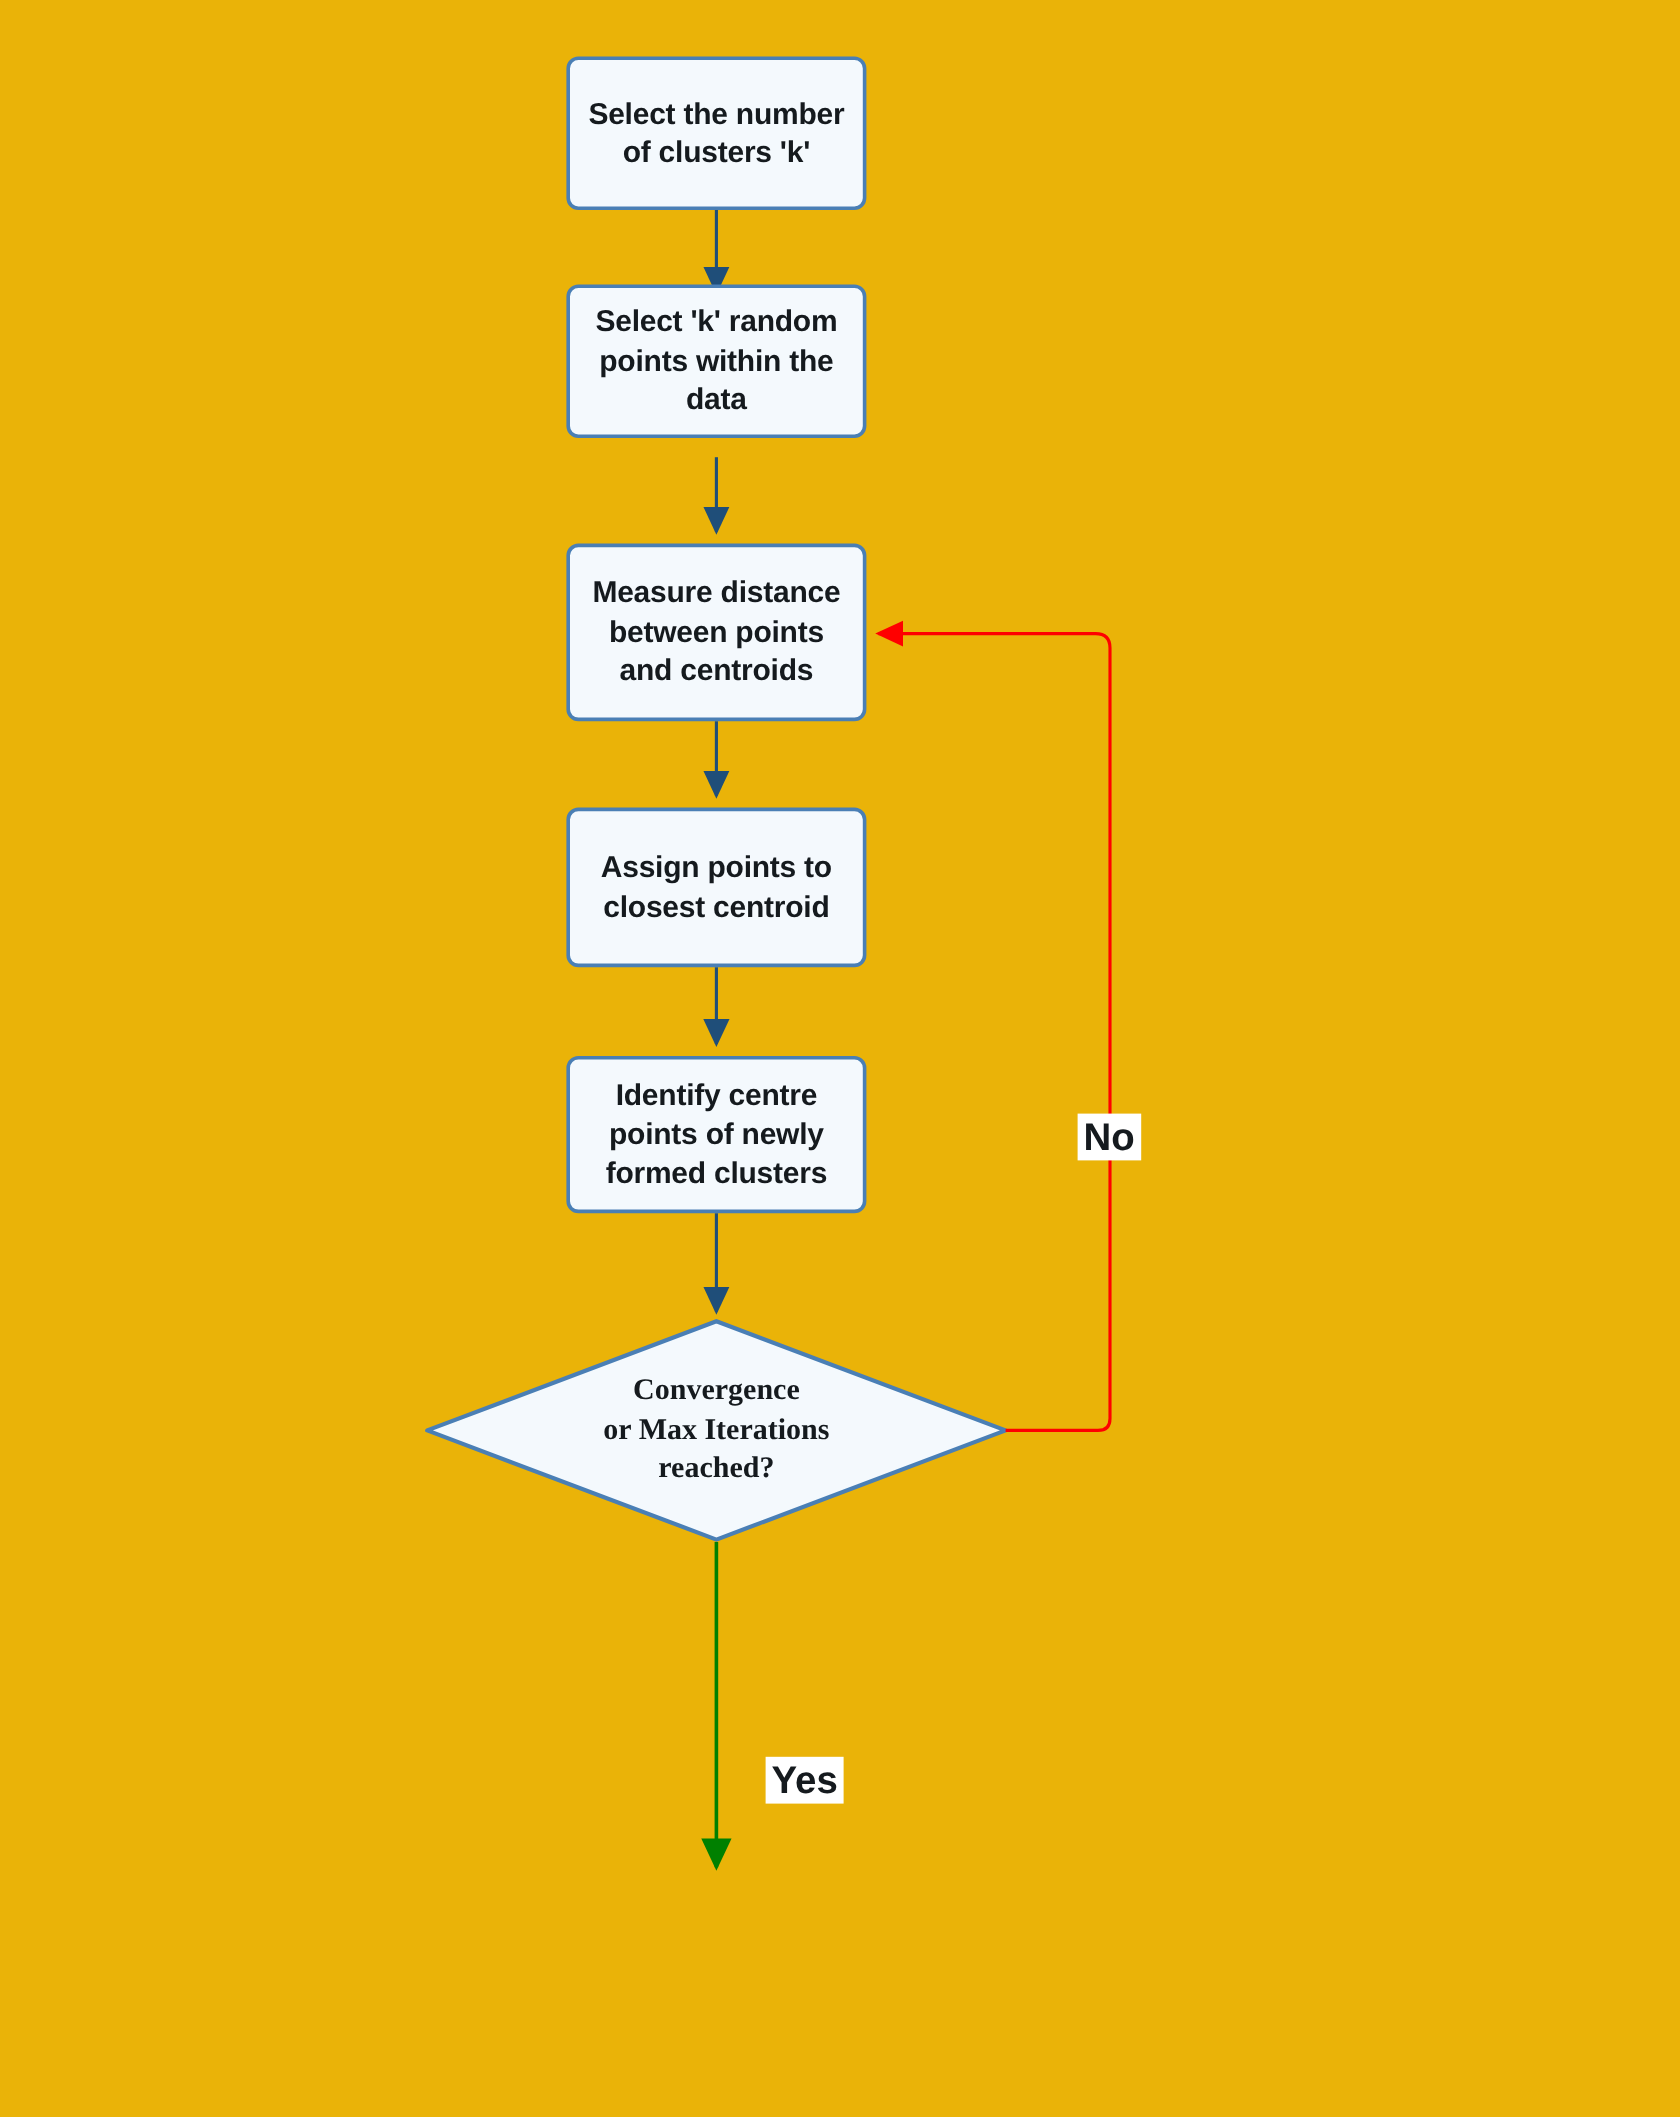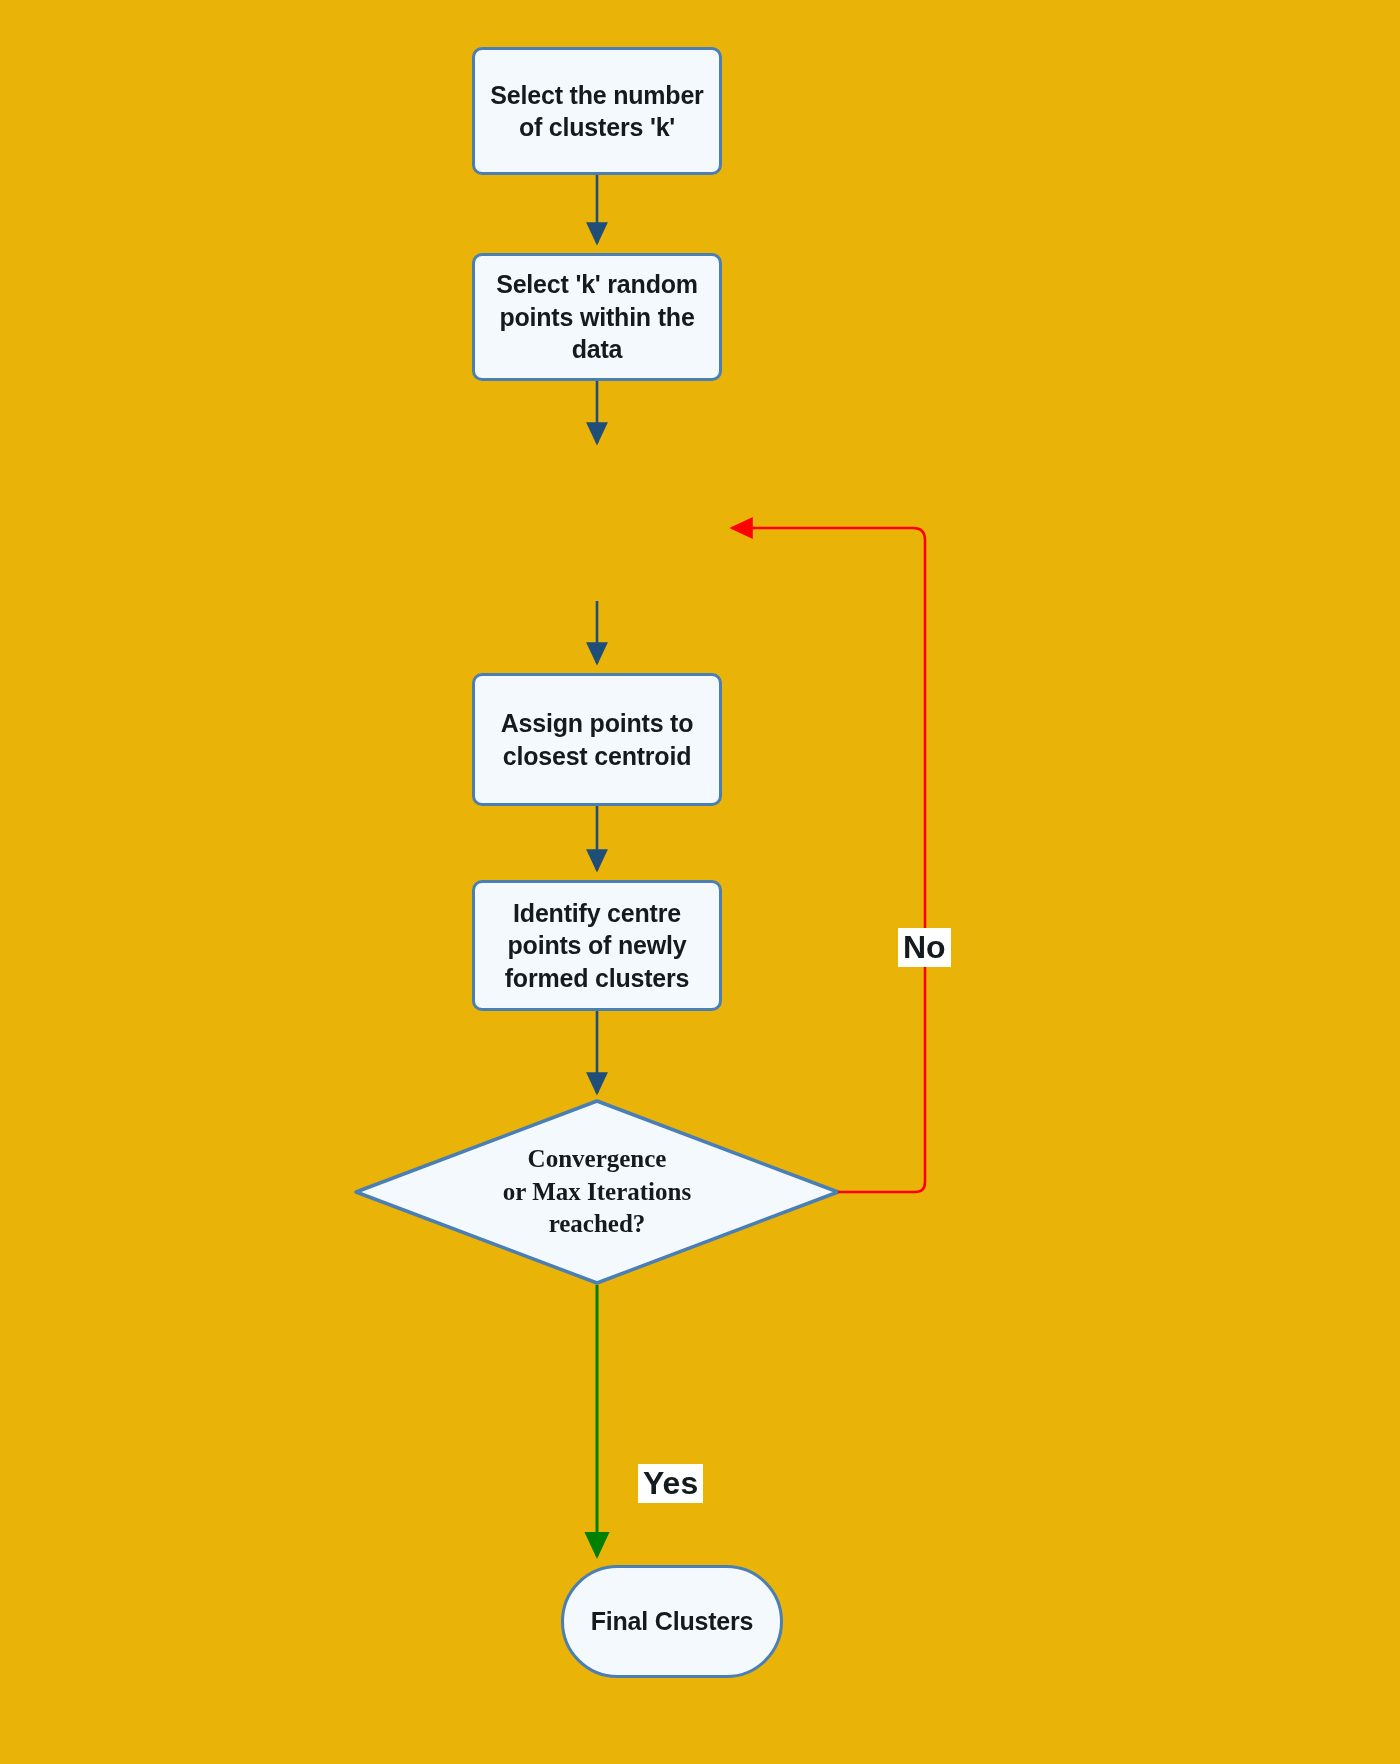--- a/index.html
+++ b/index.html
@@ -113,47 +113,49 @@
     <path d="M838,1192 L915,1192 Q925,1192 925,1182 L925,540 Q925,528 913,528 L732,528" fill="none" stroke="#ff0000" stroke-width="2.6" marker-end="url(#arrowRed)"></path>
 
     <line x1="597" y1="1285" x2="597" y2="1556" stroke="#008000" stroke-width="3" marker-end="url(#arrowGreen)"></line>
   </svg>
 
   <div class="node process" style="left:472px; top:47px; width:250px; height:128px;">
     <span class="node-label">Select the number
 of clusters 'k'</span>
   </div>
 
-  <div class="node process" style="left:472px; top:253px; width:250px; height:128px;align-items:center;">
+  <div class="node process" style="left:472px; top:237px; width:250px; height:128px;align-items:center;">
     <span class="node-label">Select 'k' random
 points within the
 data</span>
   </div>
 
+  <div class="node process" style="left:472px; top:453px; width:250px; height:148px;">
+    <span class="node-label">Measure distance
+between points
+and centroids</span>
+  </div>
 
   <div class="node process" style="left:472px; top:880px; width:250px; height:131px;">
     <span class="node-label">Identify centre
 points of newly
 formed clusters</span>
   </div>
 
   <div class="node process" style="left:472px; top:673px; width:250px; height:133px;">
     <span class="node-label">Assign points to
 closest centroid</span>
   </div>
 
   <div class="diamond-wrap" style="left:407px; top:1122px; width:380px; height:140px;font-family:Liberation Serif, serif;">
     <div class="diamond-text">Convergence
 or Max Iterations
 reached?</div>
   </div>
 
-  <div class="node terminal" style="left:561px; top:1565px; width:222px; height:113px;">
-    <span class="node-label">Final Clusters</span>
-  </div>
 
   <div class="edge-label" style="left:898px; top:928px;">
     <span>No</span>
   </div>
 
   <div class="edge-label" style="left:638px; top:1464px;">
     <span>Yes</span>
   </div>
 
 </div>

